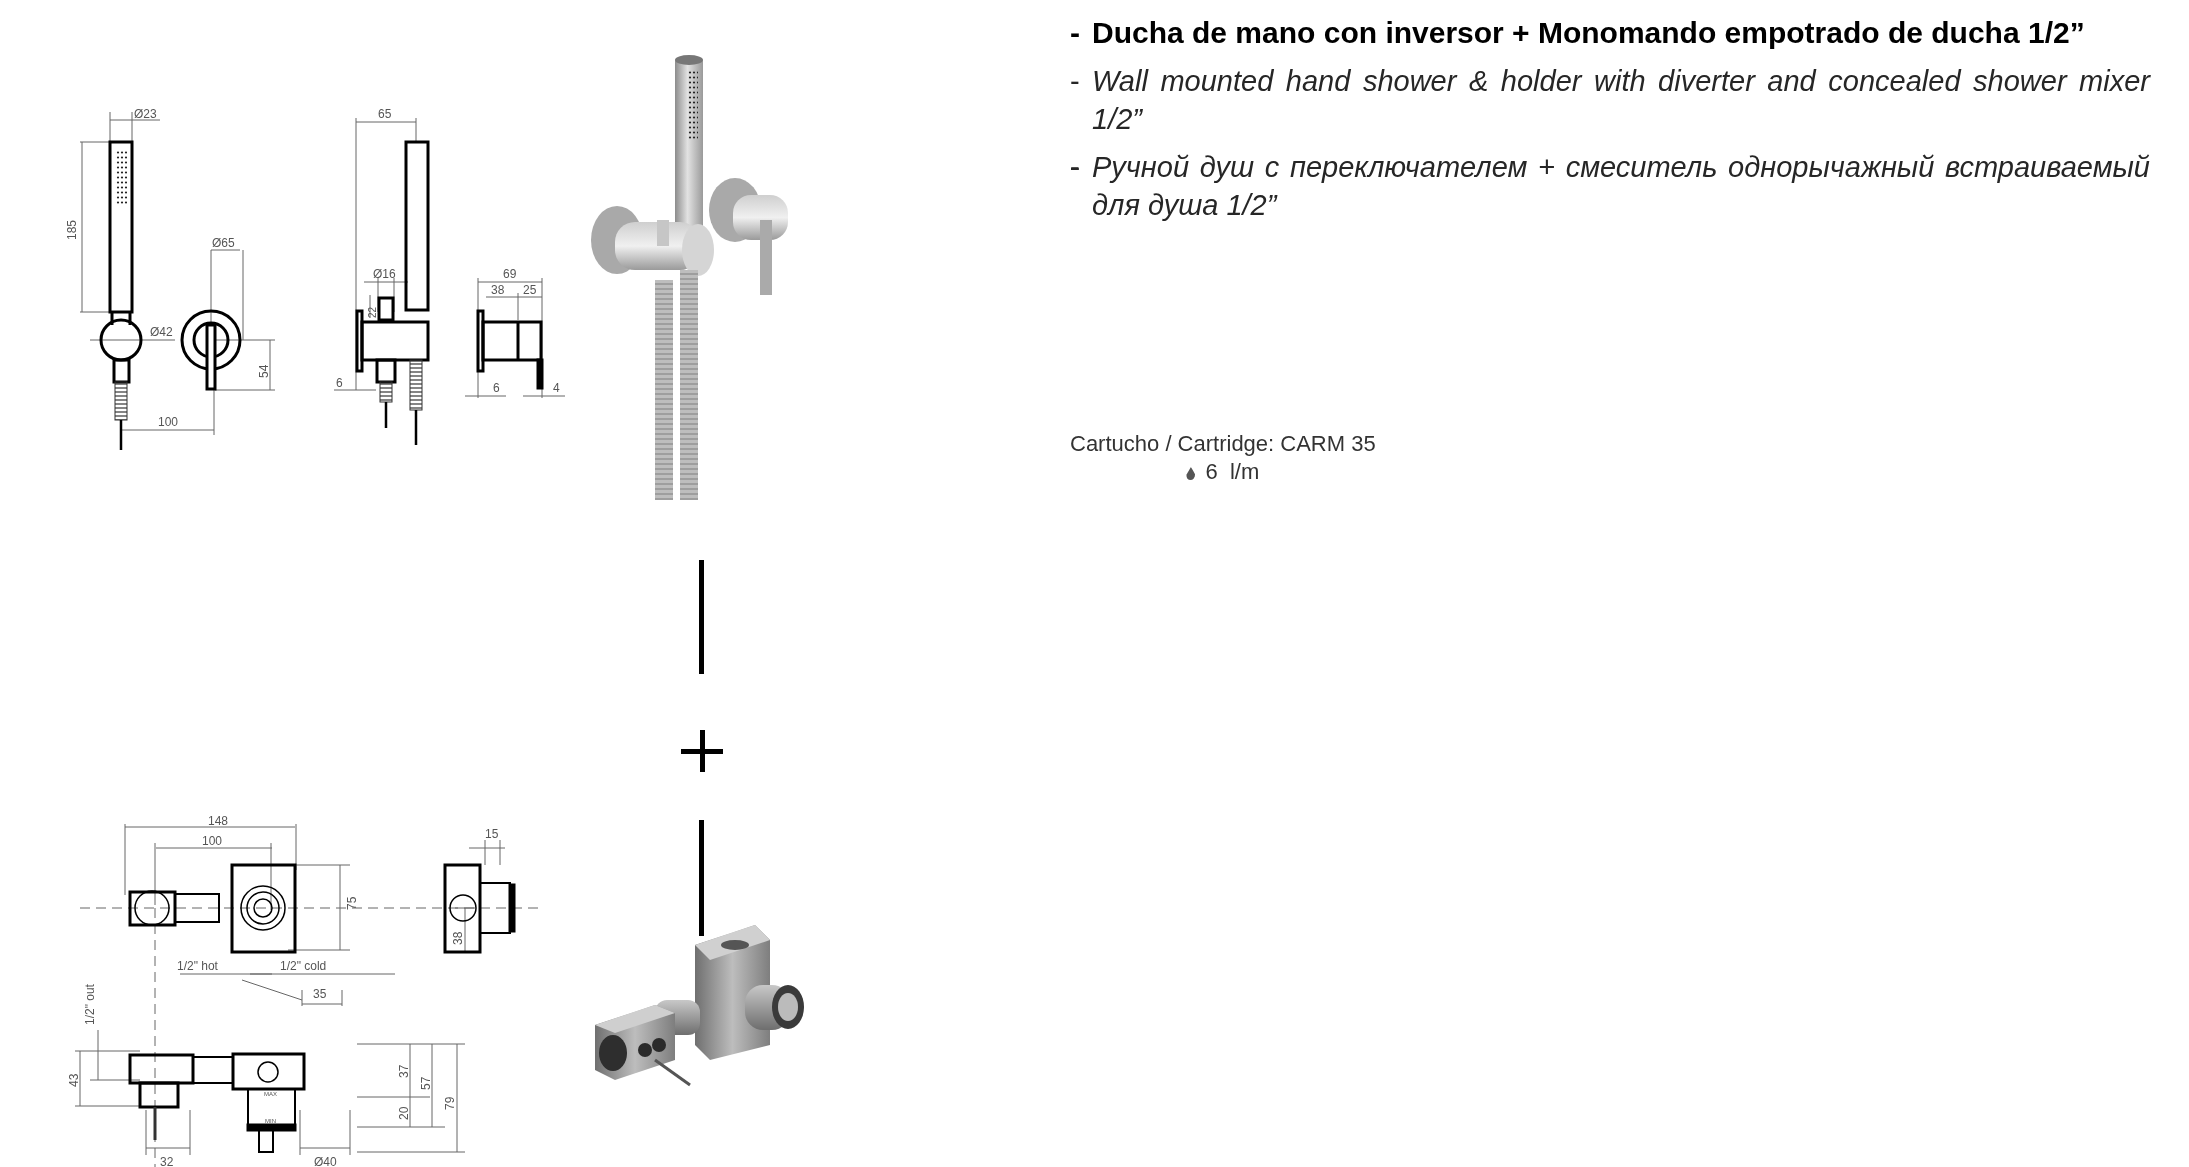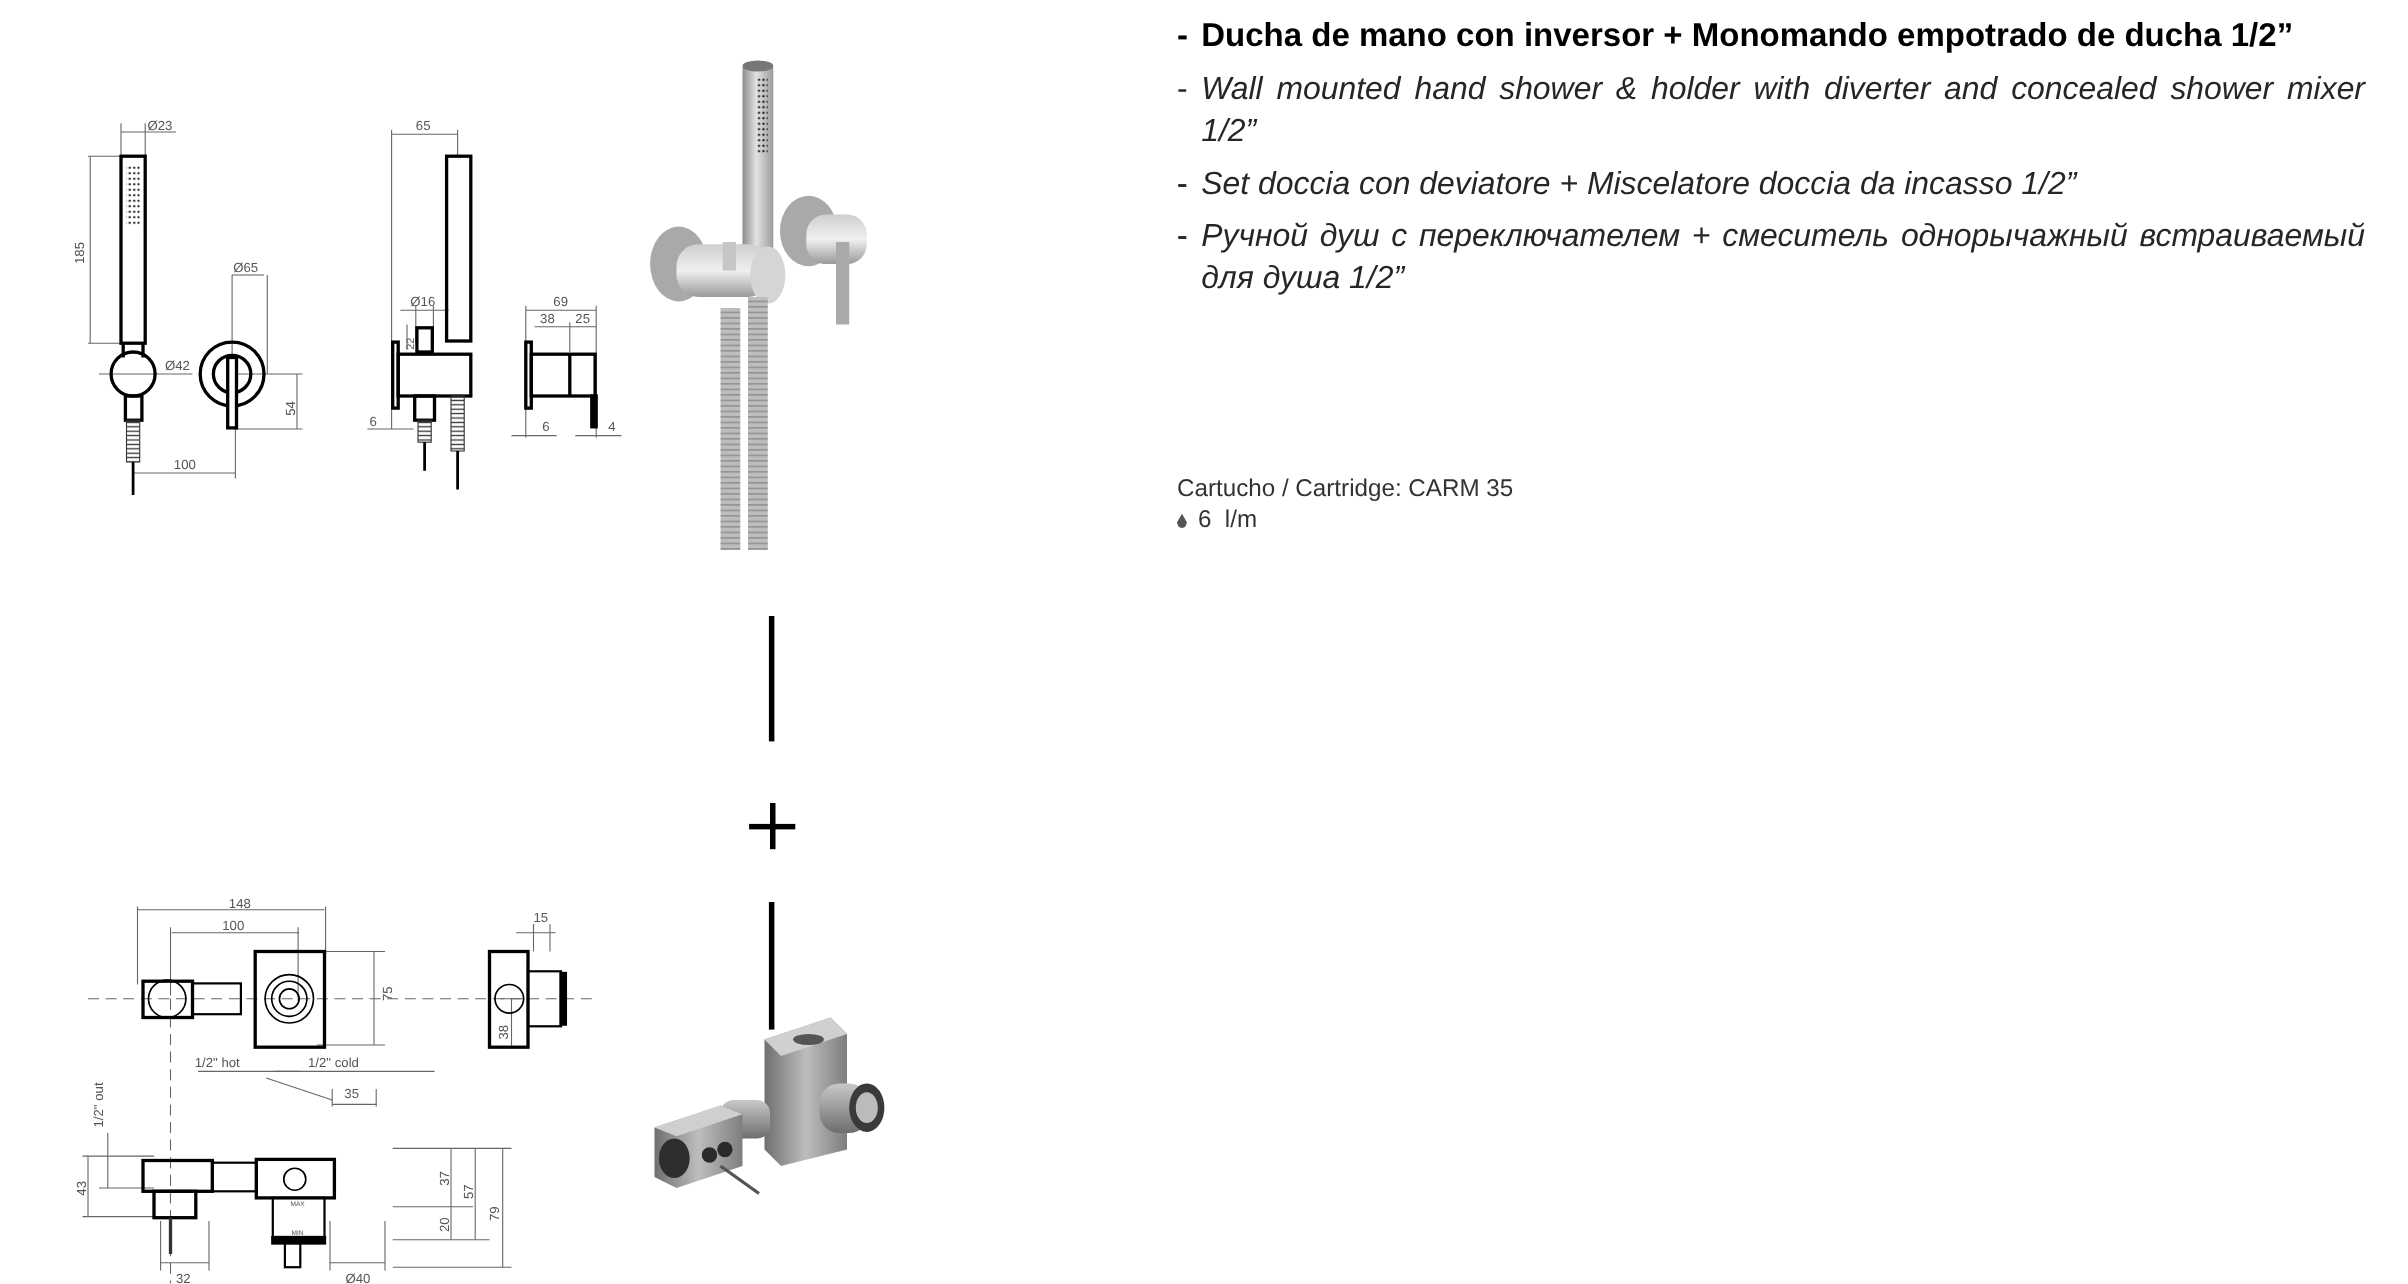--- a/index.html
+++ b/index.html
@@ -4,21 +4,21 @@
 <style>
   html, body { margin:0; padding:0; background:#ffffff; }
   body { width:2189px; height:1167px; position:relative; overflow:hidden; font-family:"Liberation Sans", sans-serif; color:#1a1a1a; }
   .abs { position:absolute; }
   svg text { font-family:"Liberation Sans", sans-serif; fill:#555; }
   .desc { position:absolute; left:1070px; top:14px; width:1080px; }
   .line { position:relative; padding-left:22px; font-size:29px; line-height:38px; margin-bottom:10px; text-align:justify; text-align-last:left; color:#262626; }
   .line .dash { position:absolute; left:0; top:0; font-style:normal; }
   .line.title { font-weight:bold; color:#000; font-size:30px; }
   .line.it { font-style:italic; }
-  .meta { position:absolute; left:1070px; top:430px; font-size:22px; color:#333; line-height:28px; }
+  .meta { position:absolute; left:1070px; top:430px; font-size:22px; color:#333; line-height:28px;text-align:center; }
   .drop { display:inline-block; width:9px; height:13px; background:#555; border-radius:50% 50% 50% 50% / 60% 60% 40% 40%; margin-right:10px; vertical-align:-1px; clip-path:polygon(50% 0, 100% 60%, 100% 100%, 0 100%, 0 60%); }
   .sep { position:absolute; left:699px; width:5px; background:#000; }
   .plus { position:absolute; left:681px; top:730px; width:42px; height:42px; }
   .plus:before, .plus:after { content:""; position:absolute; background:#000; }
   .plus:before { left:0; top:19px; width:42px; height:5px; }
   .plus:after { left:19px; top:0; width:5px; height:42px; }
 </style>
 </head>
 <body>
 
@@ -278,21 +278,20 @@
   </div>
   <div class="line it just-first">
     <span class="dash">-</span>
     <span>Wall mounted hand shower &amp; holder with diverter and concealed shower mixer 1/2”</span>
   </div>
   <div class="line it">
     <span class="dash">-</span>
   </div>
   <div class="line it">
     <span class="dash">-</span>
-    <span>Set doccia con deviatore + Miscelatore doccia da incasso 1/2”</span>
   </div>
   <div class="line it">
     <span class="dash">-</span>
   </div>
   <div class="line it">
     <span class="dash">-</span>
     <span>Ручной душ с переключателем + смеситель однорычажный встраиваемый для душа 1/2”</span>
   </div>
 </div>
 

